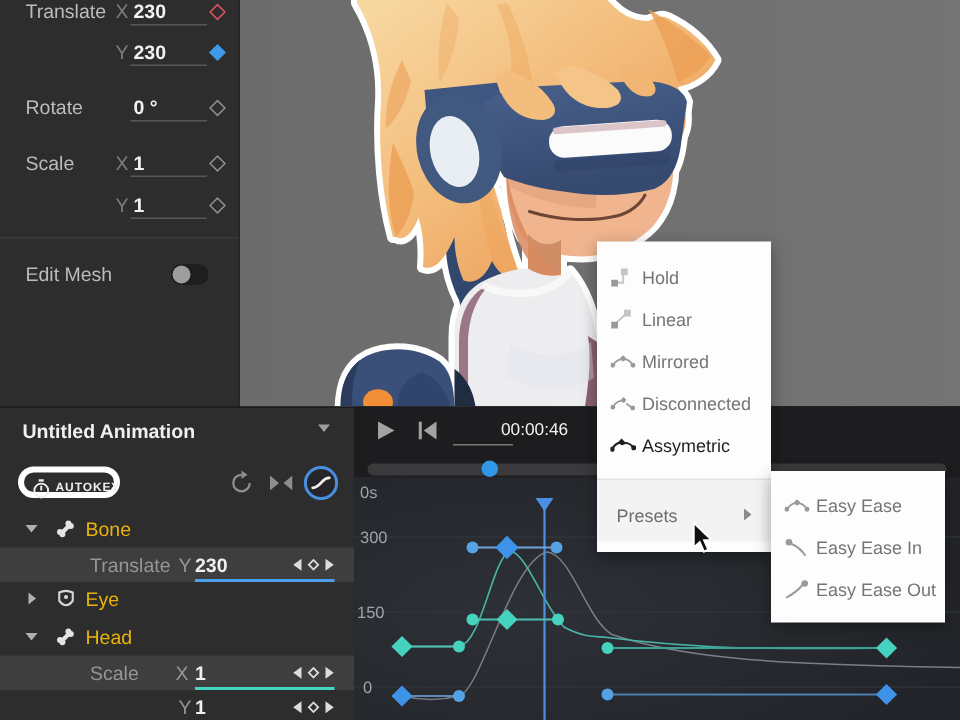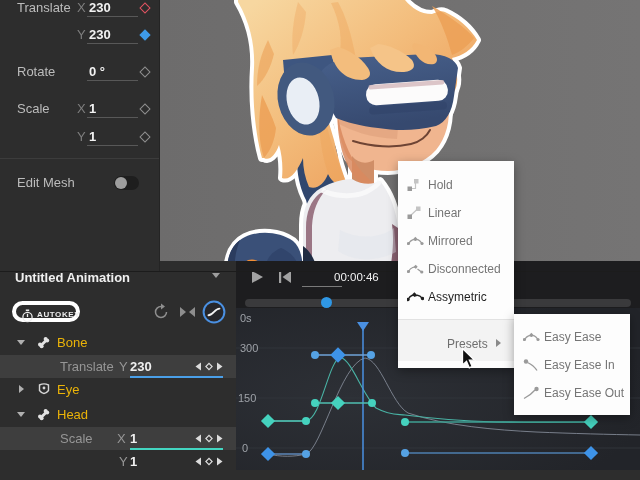--- a/index.html
+++ b/index.html
@@ -20,21 +20,21 @@
   .pline  { position:absolute; left:87px; top:16px; width:51px; height:1px; background:#585858; }
   .pdiamond { position:absolute; left:141px; top:4px; width:8px; height:8px; transform:rotate(45deg); }
   .d-red  { border:1.5px solid #e25462; }
   .d-blue { background:#3e9bea; }
   .d-grey { border:1.5px solid #8f8f8f; }
   #propsep { left:0; top:158px; width:160px; height:1px; background:#3c3c3c; position:absolute; }
   #toggle { position:absolute; left:114px; top:176px; width:25px; height:14px; background:#1e1e1e; border-radius:7px; }
   #toggle .knob { position:absolute; left:1px; top:1px; width:12px; height:12px; border-radius:50%; background:#9e9e9e; }
 
   
-  #timeline { left:0; top:261px; width:640px; height:209px; background:#2d2d2d; }
+  #timeline { left:0; top:271px; width:640px; height:209px; background:#2d2d2d; }
   #tl-right { position:absolute; left:236px; top:0; width:404px; height:47px; background:#1d1d1f; }
   #graph { position:absolute; left:236px; top:47px; width:404px; height:162px; overflow:hidden; }
 
   #anim-title { position:absolute; left:15px; top:9px; color:#f0f0f0; font-size:13px; font-weight:bold; }
   #anim-caret { position:absolute; left:212px; top:12px; width:0; height:0;
     border-left:4.5px solid transparent; border-right:4.5px solid transparent; border-top:5px solid #9e9e9e; }
   #autokey { position:absolute; left:12px; top:40px; width:68px; height:21px;
     border:4px solid #ffffff; border-radius:11px; color:#ececec; }
   #autokey span { position:absolute; left:21px; top:5px; font-size:8px; font-weight:bold; letter-spacing:.6px; }
 
@@ -62,21 +62,21 @@
   
   .menu { position:absolute; background:#fdfdfd; box-shadow:0 3px 10px rgba(0,0,0,.35); }
   #menu1 { left:398px; top:161px; width:116px; height:207px; }
   #menu2 { left:514px; top:314px; width:116px; height:101px; padding-top:9px; }
   .mi { position:relative; height:28px; white-space:nowrap; color:#757575; font-size:12px; }
   .mi .lbl { position:absolute; left:30px; top:7px; }
   .mi .ic { position:absolute; left:9px; top:7px; width:16px; height:14px; }
   .mi.sel { color:#1f1f1f; font-weight:normal; }
   #msep { height:1px; background:#e2e2e2; margin:8px 0 0 0; }
   #presets-row { position:relative; height:41px; background:#f3f3f3; color:#6e6e6e; font-size:12px; }
-  #presets-row .lbl { position:absolute; left:13px; top:17px;margin-left:36px; }
+  #presets-row .lbl { position:absolute; left:13px; top:17px; }
   #presets-row .arr { position:absolute; left:98px; top:19px; width:0; height:0;
     border-top:4.5px solid transparent; border-bottom:4.5px solid transparent; border-left:5.5px solid #8a8a8a; }
   #m1pad { height:10px; }
 </style>
 </head>
 <body>
 <div id="stage">
 
   <div id="viewport" class="abs">
   <svg width="480" height="271" viewBox="0 0 480 271">

